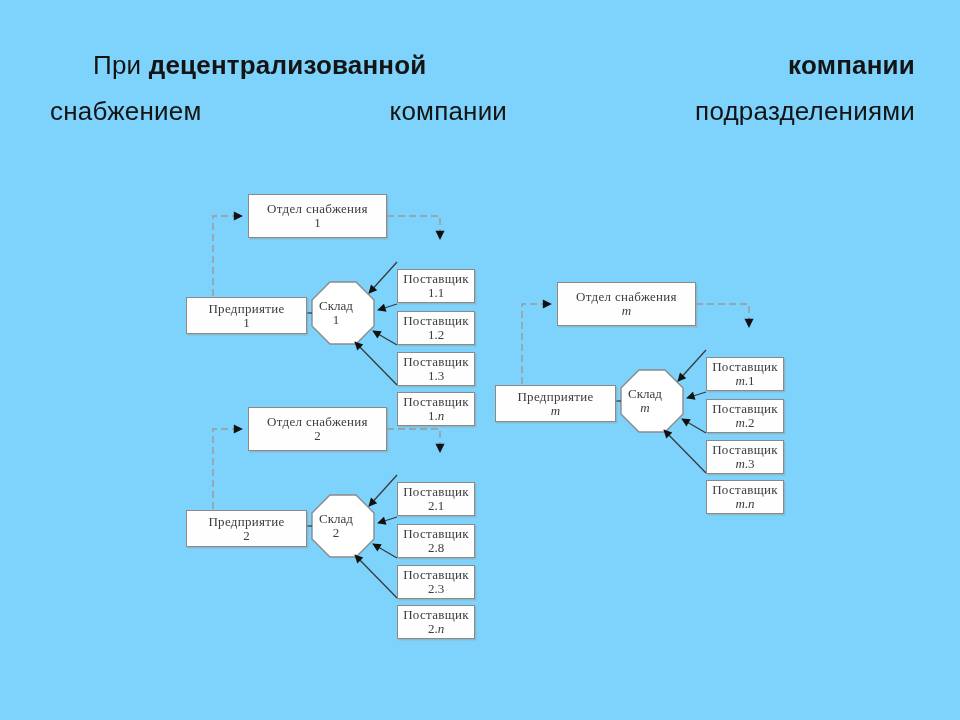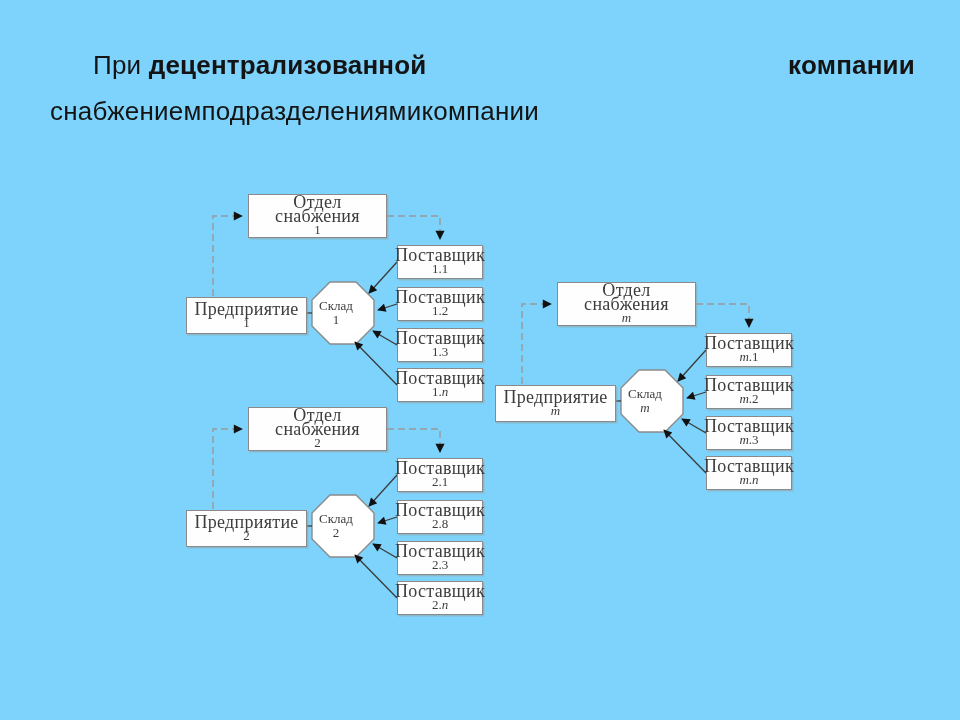--- a/index.html
+++ b/index.html
@@ -16,21 +16,21 @@
     position: absolute; left: 50px; right: 45px; top: 42px;
     font-size: 26px; line-height: 46px; color: #141414;
     letter-spacing: 0.2px;
   }
   .title .t-line1 {
     display: flex; justify-content: space-between;
     padding-left: 43px; white-space: nowrap;
   }
   .title .t-line2 {
     text-align: justify; text-align-last: justify; white-space: nowrap;
-    display: flex; justify-content: flex-start;
+    display: flex; justify-content: space-between;
   }
   .title .t-line3 { text-align: left; }
   .b { font-weight: bold; }
 
   
   .diagram { position: absolute; inset: 0; }
   .wires { position: absolute; left: 0; top: 0; z-index: 1; }
 
   .grp { position: absolute; width: 310px; height: 240px; }
   .grp1 { left: 186px; top: 194px; }
@@ -39,27 +39,27 @@
 
   .box {
     position: absolute; z-index: 2;
     background: #fefefe;
     border: 1.4px solid #8a8a8a;
     box-shadow: 1.5px 1.5px 0 rgba(150,150,150,0.45);
     display: flex; flex-direction: column; align-items: center; justify-content: center;
     font-family: "Liberation Serif", serif;
     color: #3c3c3c; text-align: center;
   }
-  .box .bl1 { font-size: 18px; line-height: 14px; letter-spacing: 0.3px; }
+  .box .bl1 { font-size: 13px; line-height: 14px; letter-spacing: 0.3px; }
   .box .bl2 { font-size: 13px; line-height: 14px; }
   .it { font-style: italic; }
 
   .dept { left: 62px;  top: 0;     width: 139px; height: 44px; }
   .pred { left: 0;     top: 103px; width: 121px; height: 37px; }
-  .sup  { left: 211px; width: 86px; height: 34px; }
+  .sup  { left: 211px; width: 78px; height: 34px; margin-top: 24px; }
   .sup-0 { top: 51px; }  .sup-1 { top: 93px; }
   .sup-2 { top: 134px; } .sup-3 { top: 174px; }
 
   .oct {
     position: absolute; z-index: 3;
     left: 126px; top: 88px; width: 48px; height: 62px;
     background: transparent; border: none; box-shadow: none;
     display: flex; flex-direction: column; align-items: center; justify-content: center;
     font-family: "Liberation Serif", serif; color: #3c3c3c; text-align: center;
   }
@@ -70,22 +70,22 @@
 
 <div class="slide">
 
   <div class="title">
     <div class="t-line1">
       <span><span>При</span>&nbsp;<span class="b">децентрализованной</span></span>
       <span class="b">компании</span>
     </div>
     <div class="t-line2">
       <span>снабжением</span>
+      <span>компании</span>
       <span>подразделениями</span>
-      <span>компании</span>
     </div>
   </div>
 
   <div class="diagram">
     <svg class="wires" width="960" height="720" viewBox="0 0 960 720">
       <defs>
         <marker id="ah" viewBox="0 0 10 10" refX="9" refY="5" markerWidth="8" markerHeight="6.5" orient="auto-start-reverse">
           <path d="M0,0 L10,5 L0,10 z" fill="#111111"></path>
         </marker>
         <g id="glines">

